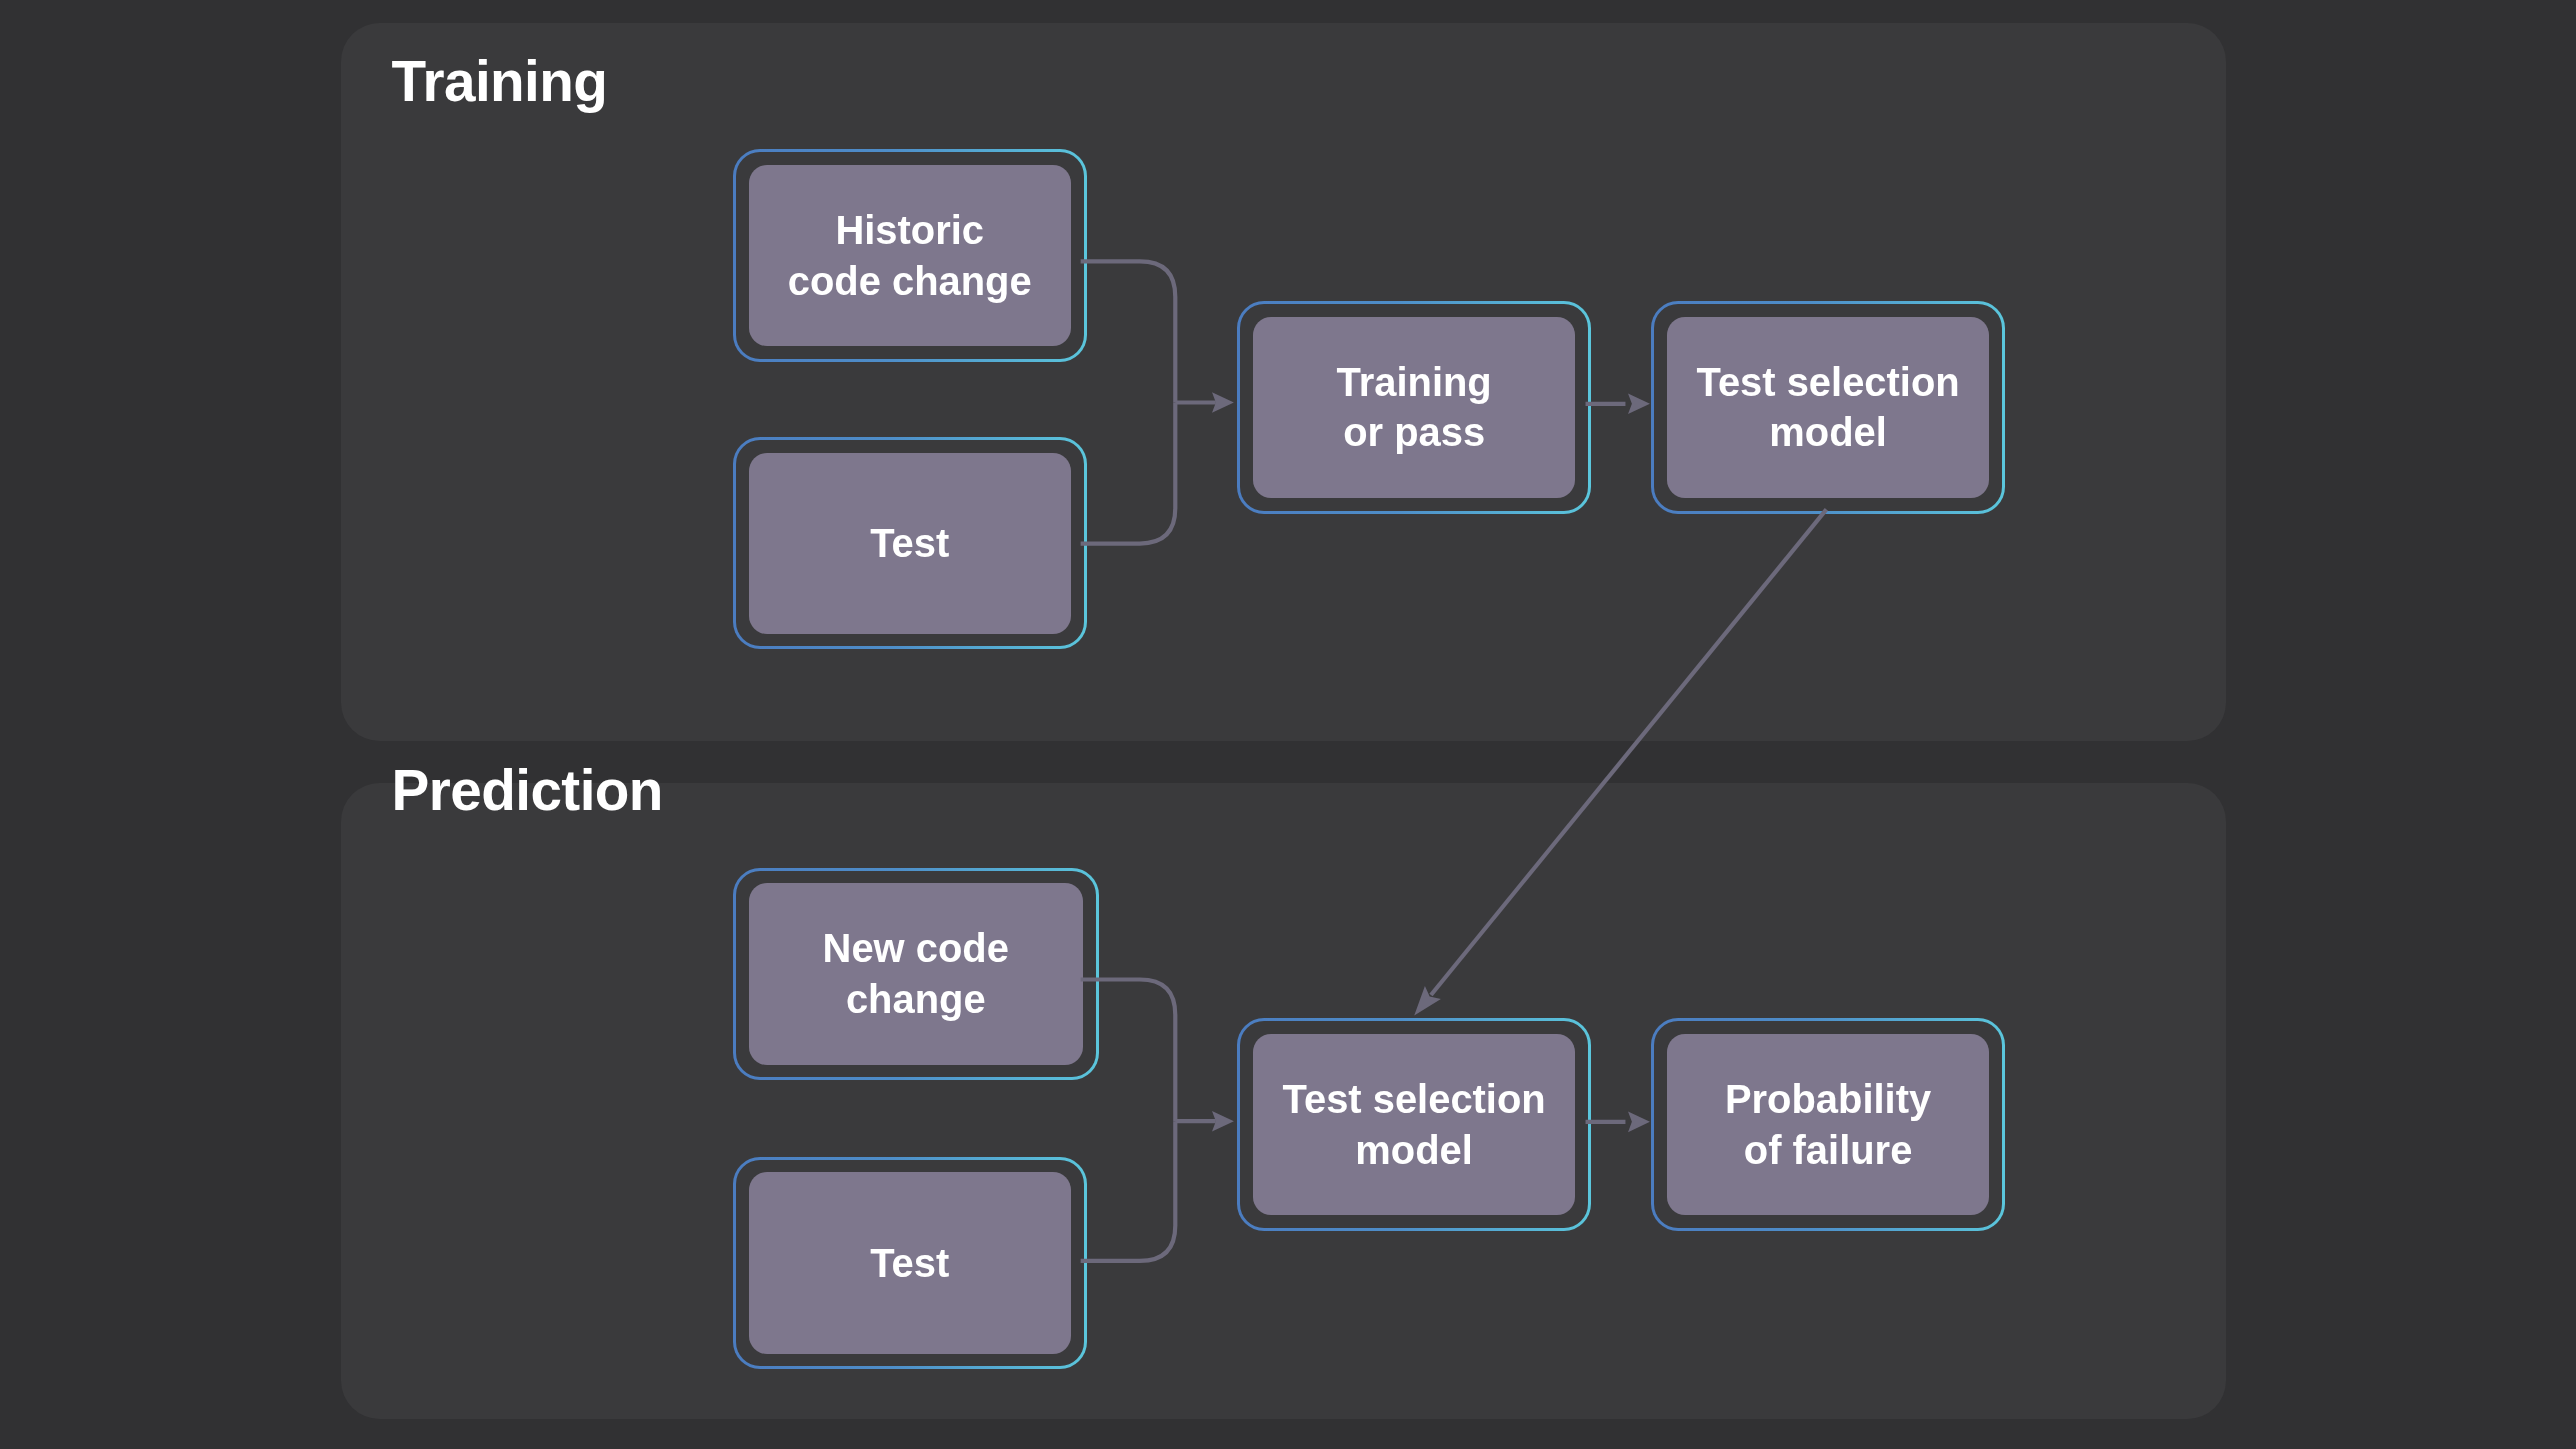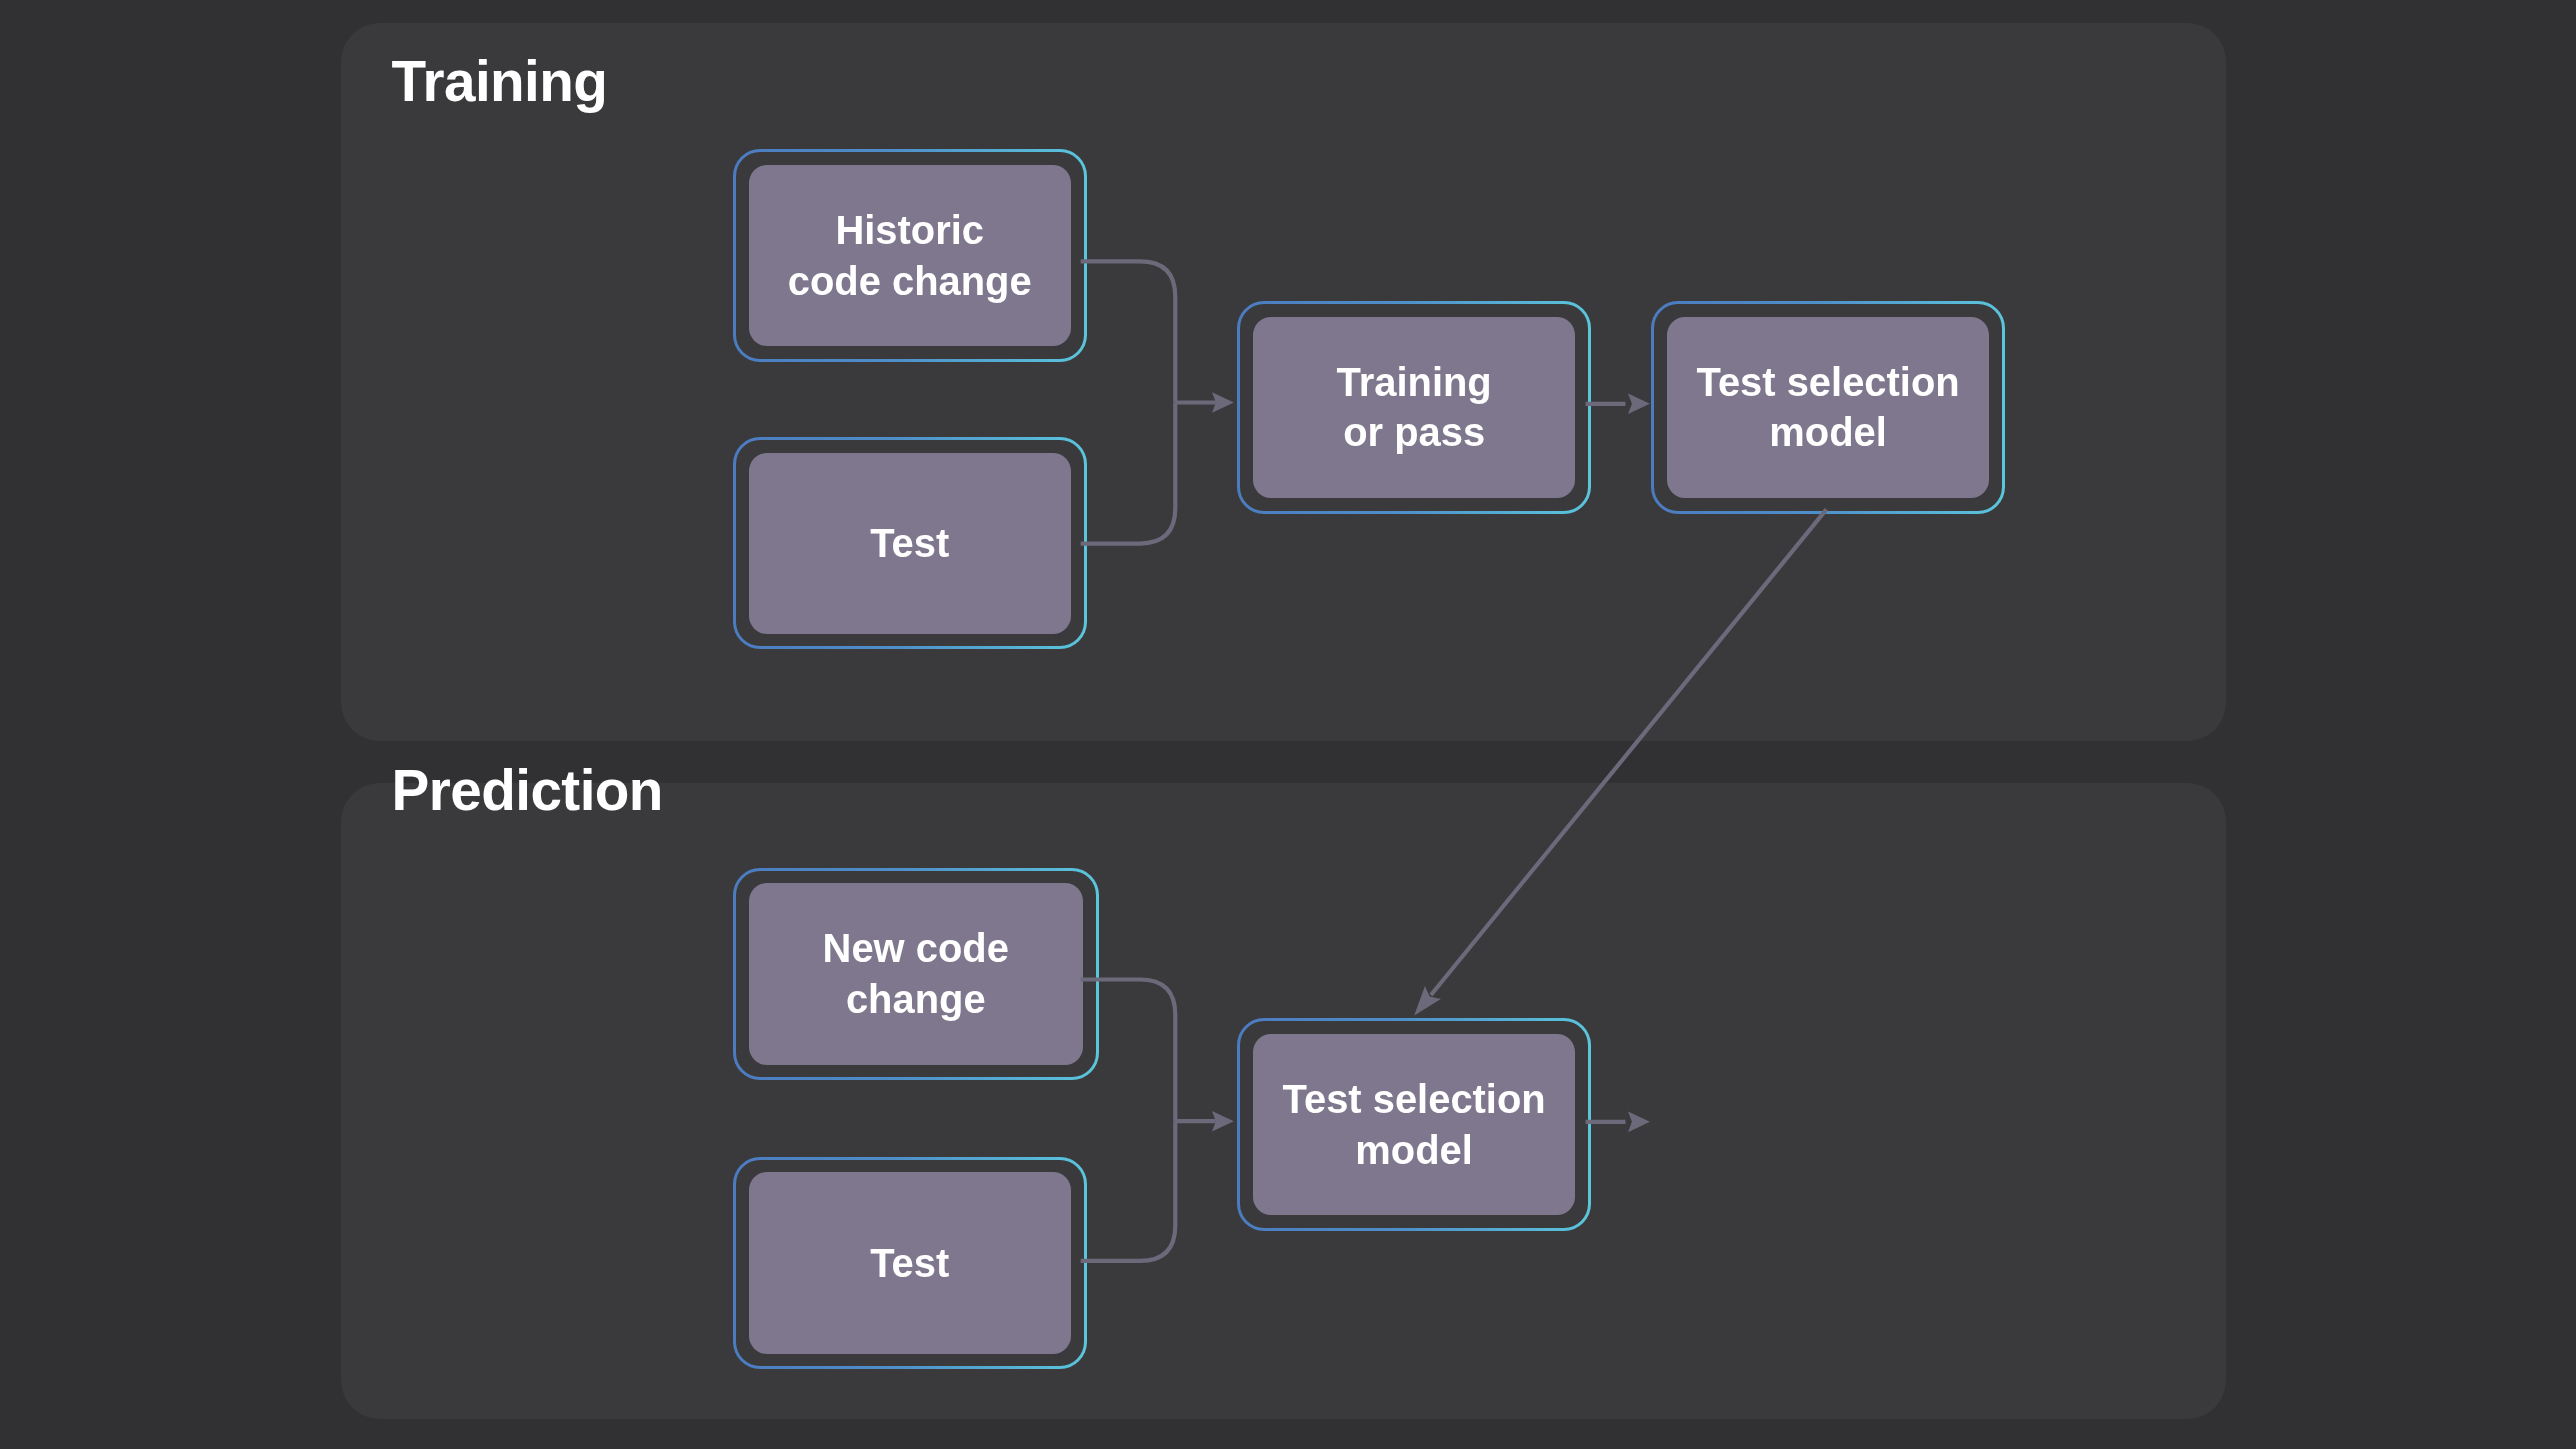--- a/index.html
+++ b/index.html
@@ -139,20 +139,26 @@
     <div class="node-inner">
       <span class="node-label">Test</span>
     </div>
   </div>
   <div class="node" id="node-tsm-prediction">
     <div class="node-inner">
       <span class="node-label">Test selection
 model</span>
     </div>
   </div>
+  <div class="node" id="node-probability">
+    <div class="node-inner">
+      <span class="node-label">Probability
+of failure</span>
+    </div>
+  </div>
 
   <svg id="connector-layer" viewBox="0 0 4000 2250" preserveAspectRatio="none">
 
     <path d="M 1678 406 H 1770 Q 1825 406 1825 461 V 625"></path>
     <path d="M 1678 844 H 1770 Q 1825 844 1825 789 V 625"></path>
     <path d="M 1825 625 H 1888"></path>
     <polygon points="1916,625 1882,609 1888,625 1882,641"></polygon>
 
     <path d="M 2462 627 H 2524"></path>
     <polygon points="2562,627 2528,611 2534,627 2528,643"></polygon>

